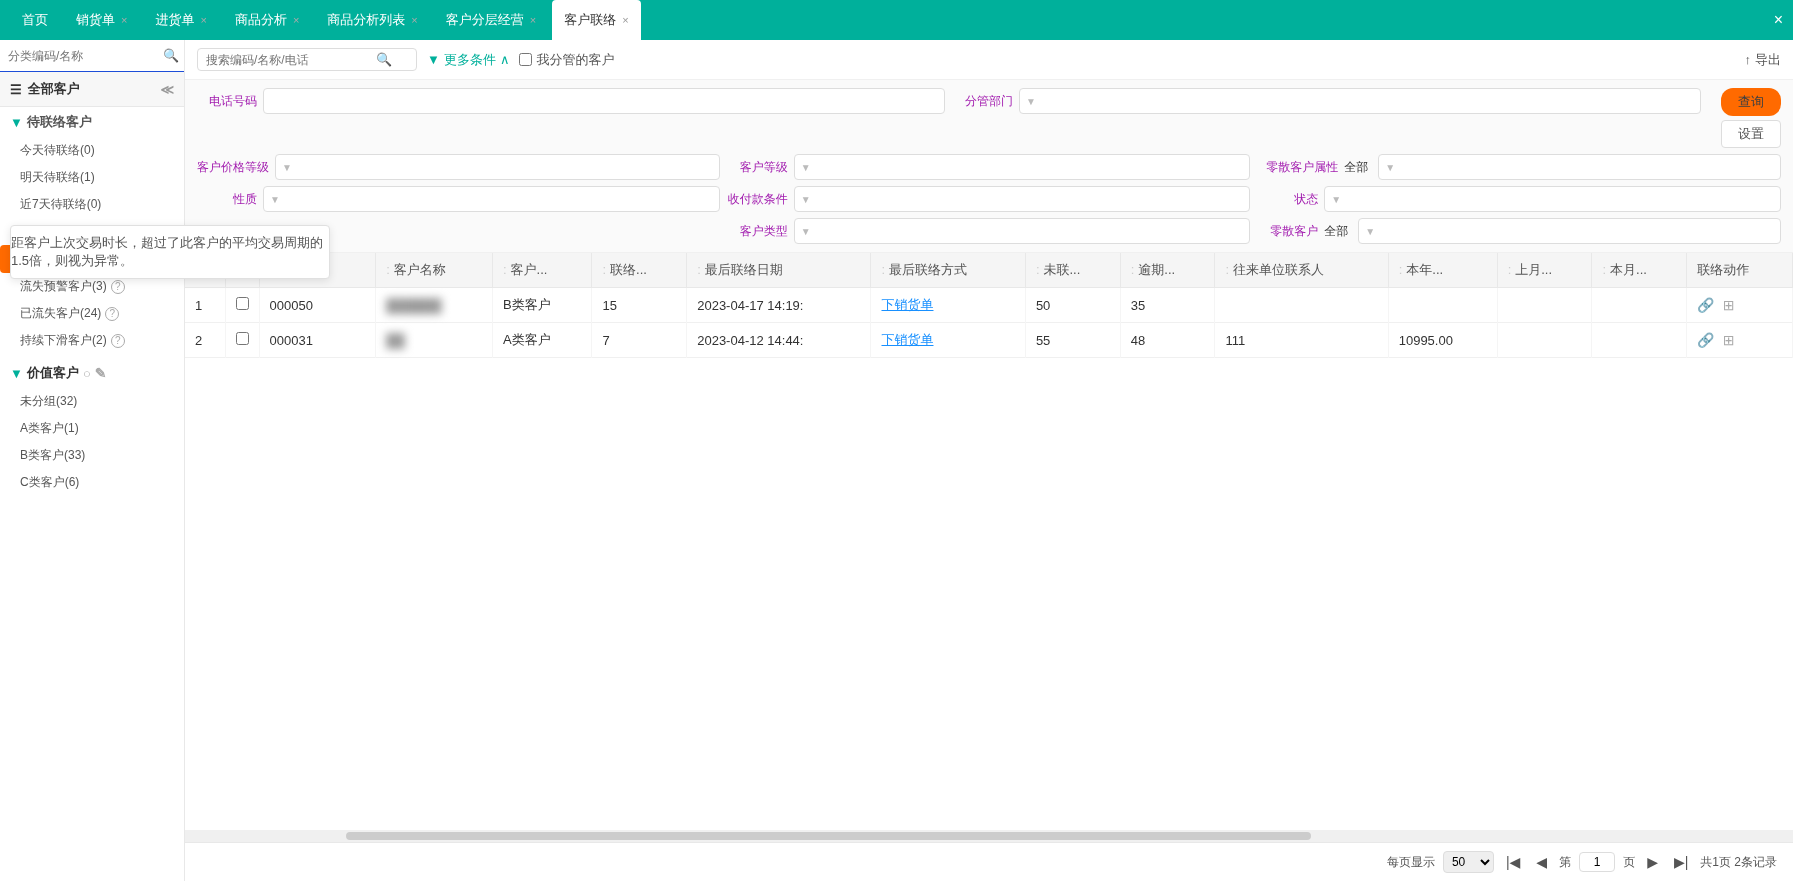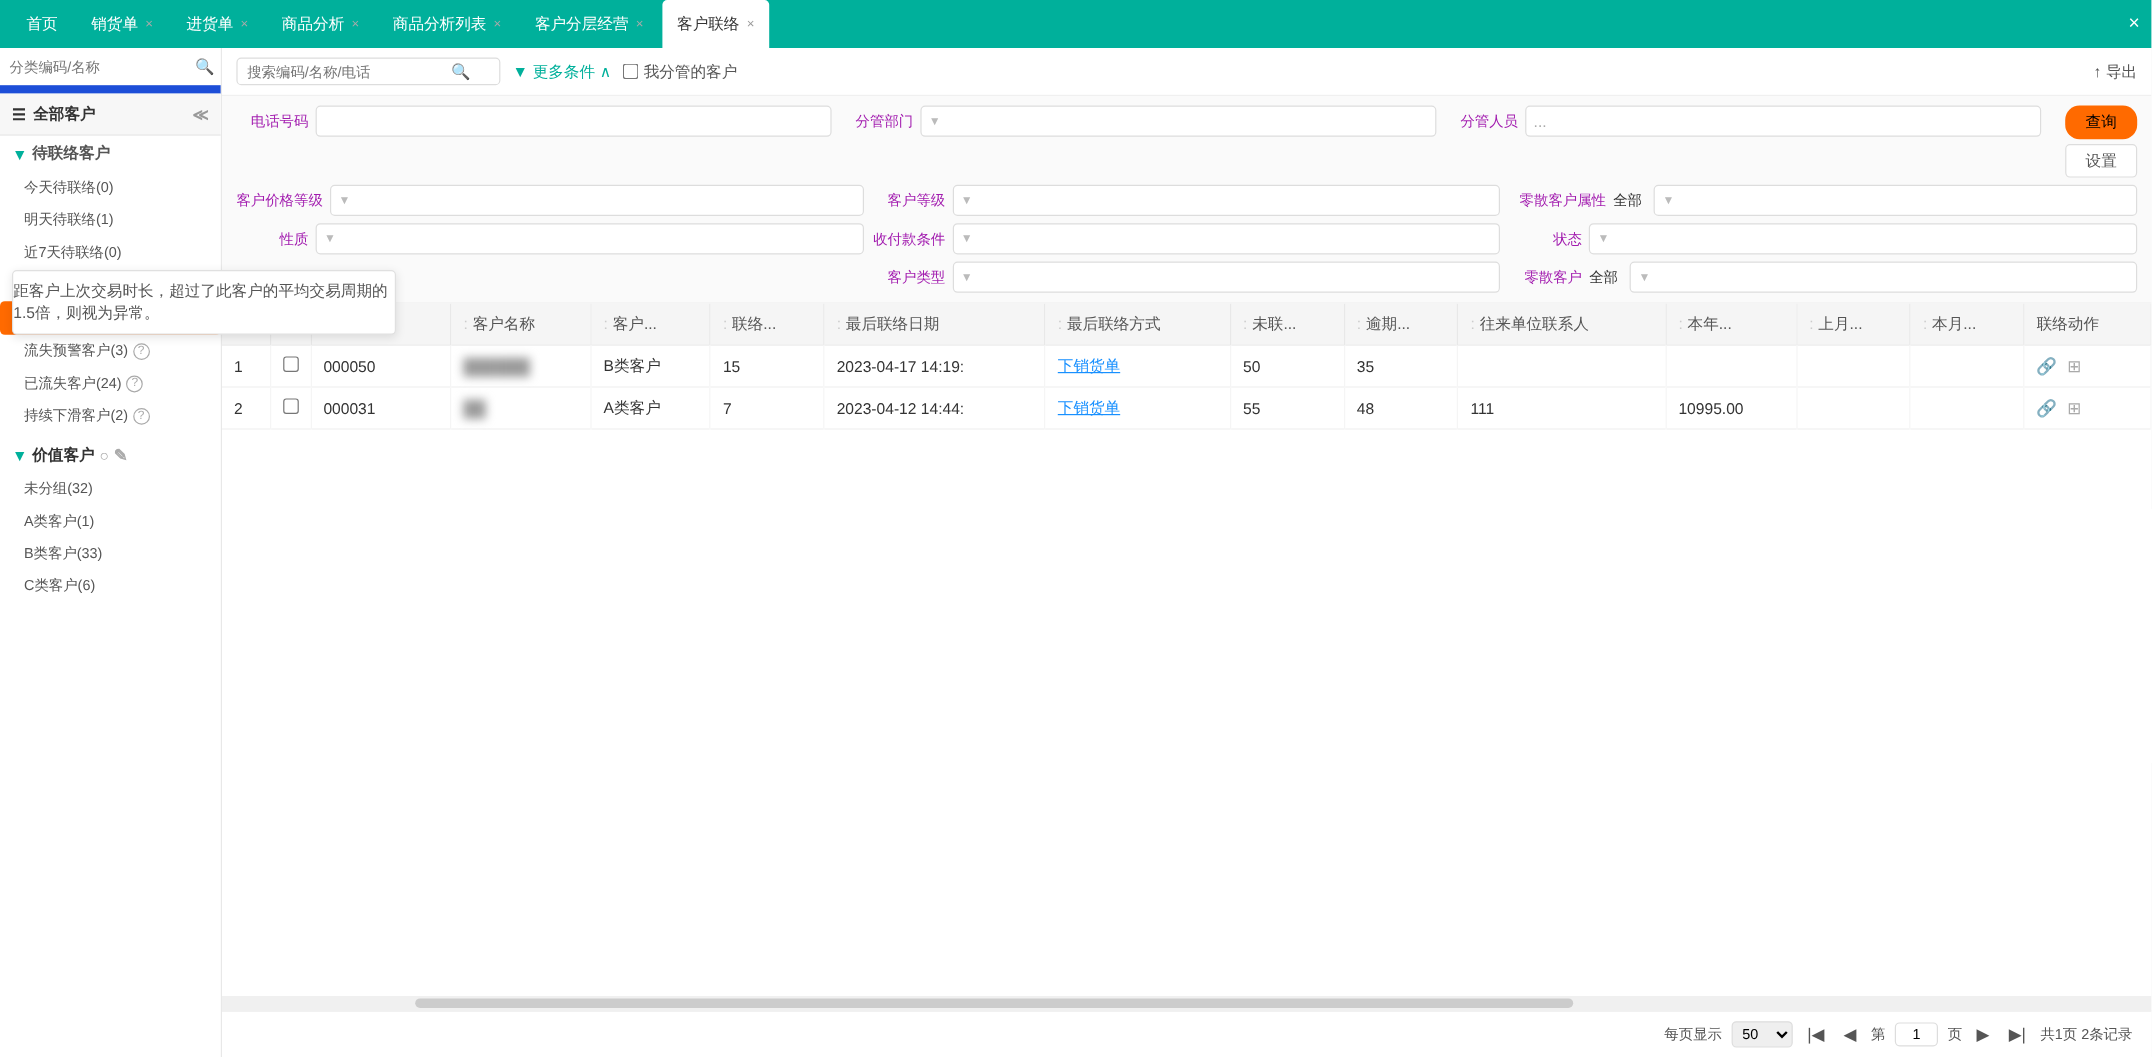--- a/index.html
+++ b/index.html
@@ -56,21 +56,21 @@
       background: #fff;
       border-right: 1px solid #e8e8e8;
       display: flex;
       flex-direction: column;
       overflow-y: auto;
     }
     .sidebar-search {
       padding: 8px;
       display: flex;
       align-items: center;
-      border-bottom: 7px solid #1d4ed8;
+      border-bottom: 1px solid #1d4ed8;
     }
     .sidebar-search input {
       flex: 1;
       border: none;
       outline: none;
       font-size: 12px;
       color: #999;
     }
     .sidebar-section-header {
       display: flex;
@@ -232,21 +232,21 @@
     }
     .filter-input .arrow { color: #bbb; font-size: 10px; }
     .filter-actions {
       display: flex;
       flex-direction: column;
       gap: 4px;
       margin-left: 12px;
     }
     .btn-query {
       background: #ff6a00;
-      color: #000000;
+      color: #404040;
       border: none;
       border-radius: 12px;
       padding: 5px 16px;
       cursor: pointer;
       font-size: 13px;
     }
     .btn-settings {
       background: #fff;
       color: #555;
       border: 1px solid #ddd;
@@ -490,26 +490,20 @@
             </div>
           </div>
 
           <div class="filter-cell">
             <span class="filter-label">分管部门</span>
             <div class="filter-input" style="flex:1;height:26px;">
               <span class="arrow">▼</span>
             </div>
           </div>
 
-          <div class="filter-cell">
-            <span class="filter-label">分管人员</span>
-            <div class="filter-input" style="flex:1;height:26px;">
-              <span style="color:#aaa;">...</span>
-            </div>
-          </div>
         </div>
 
         <div class="filter-actions">
           <button class="btn-query">查询</button>
           <button class="btn-settings">设置</button>
         </div>
       </div>
 
       <div class="filter-row">
         <div class="filter-cell">

